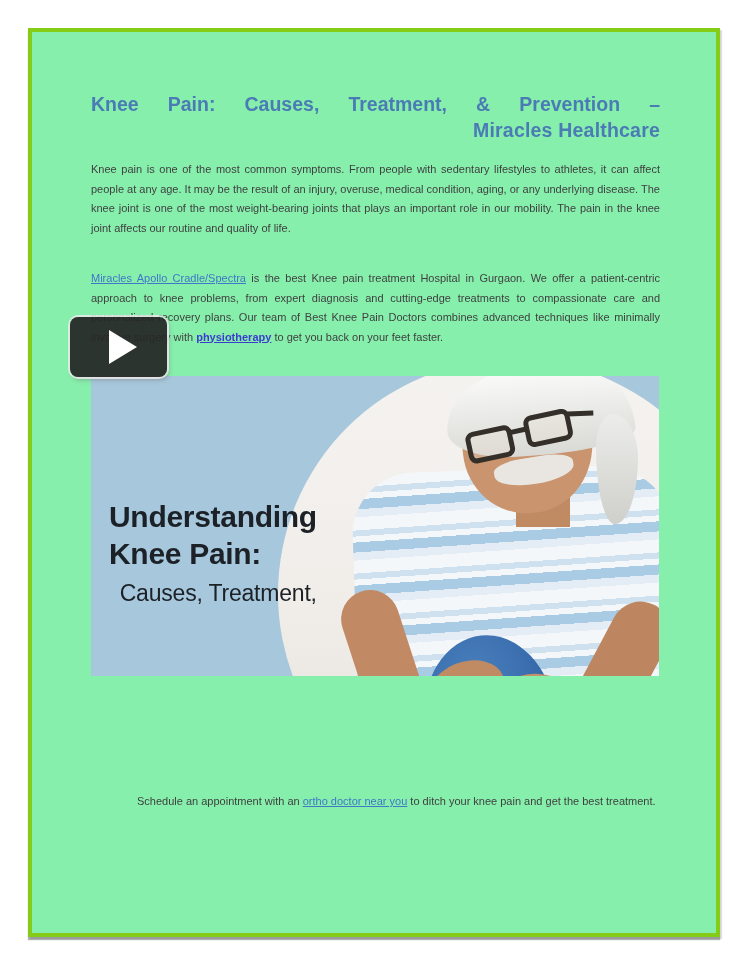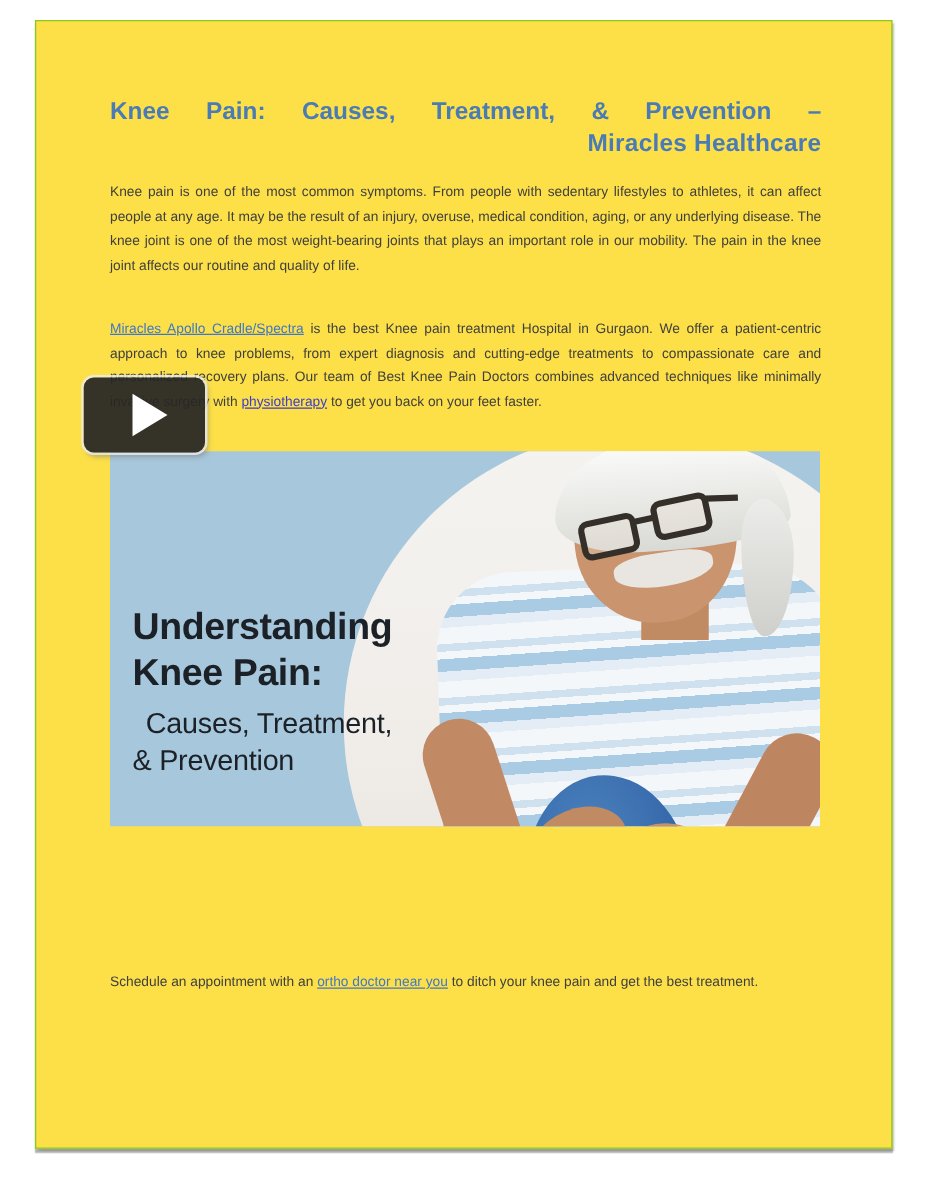--- a/index.html
+++ b/index.html
@@ -13,25 +13,25 @@
   .stage {
     position: relative;
     width: 741px;
     height: 960px;
     background: #ffffff;
     overflow: hidden;
   }
   .page {
     position: absolute;
     left: 28px;
-    top: 16px;
+    top: 28px;
     width: 684px;
     height: 901px;
-    background: #fde047;
-    border: 1px solid #84cc16;
+    background: #86efac;
+    border: 4px solid #84cc16;
     box-shadow: 0 3px 1px rgba(0,0,0,0.30), 2px 2px 1px rgba(0,0,0,0.12);
     overflow: hidden;
   }
   
   .title {
     position: absolute;
     left: 59px;
     top: 59px;
     width: 569px;
     margin: 0;
@@ -48,29 +48,29 @@
     left: 59px;
     width: 569px;
     margin: 0;
     color: #3F3F3F;
     font-size: 11px;
     line-height: 19.5px;
     text-align: justify;
   }
   .para-intro    { top: 128px; }
   .para-hospital { top: 237px; }
-  .para-schedule { top: 760px; }
+  .para-schedule { top: 760px; margin-left: 46px; }
   a.link {
     color: #4077C8;
     text-decoration: underline;
     cursor: pointer;
   }
   a.link.physio {
     color: #3C3CCE;
-    font-weight: normal;
+    font-weight: bold;
   }
   
   .video-overlay {
     position: absolute;
     left: 38px;
     top: 285px;
     width: 97px;
     height: 60px;
     background: rgba(38,38,38,0.93);
     border-radius: 8px;
@@ -173,21 +173,20 @@
 
     <div class="video-overlay">
       <div class="play-triangle"></div>
     </div>
 
     <div class="hero">
       <div class="hero-text">
         <div class="hero-h">Understanding</div>
         <div class="hero-h">Knee Pain:</div>
         <div class="hero-s first">Causes, Treatment,</div>
-        <div class="hero-s">&amp; Prevention</div>
       </div>
       <div class="circle">
         <div class="couch"></div>
         <div class="sofa-l"></div>
         <div class="torso"></div>
         <div class="neck"></div>
         <div class="face"></div>
         <div class="hair"></div>
         <div class="hair-side"></div>
         <div class="glasses">

